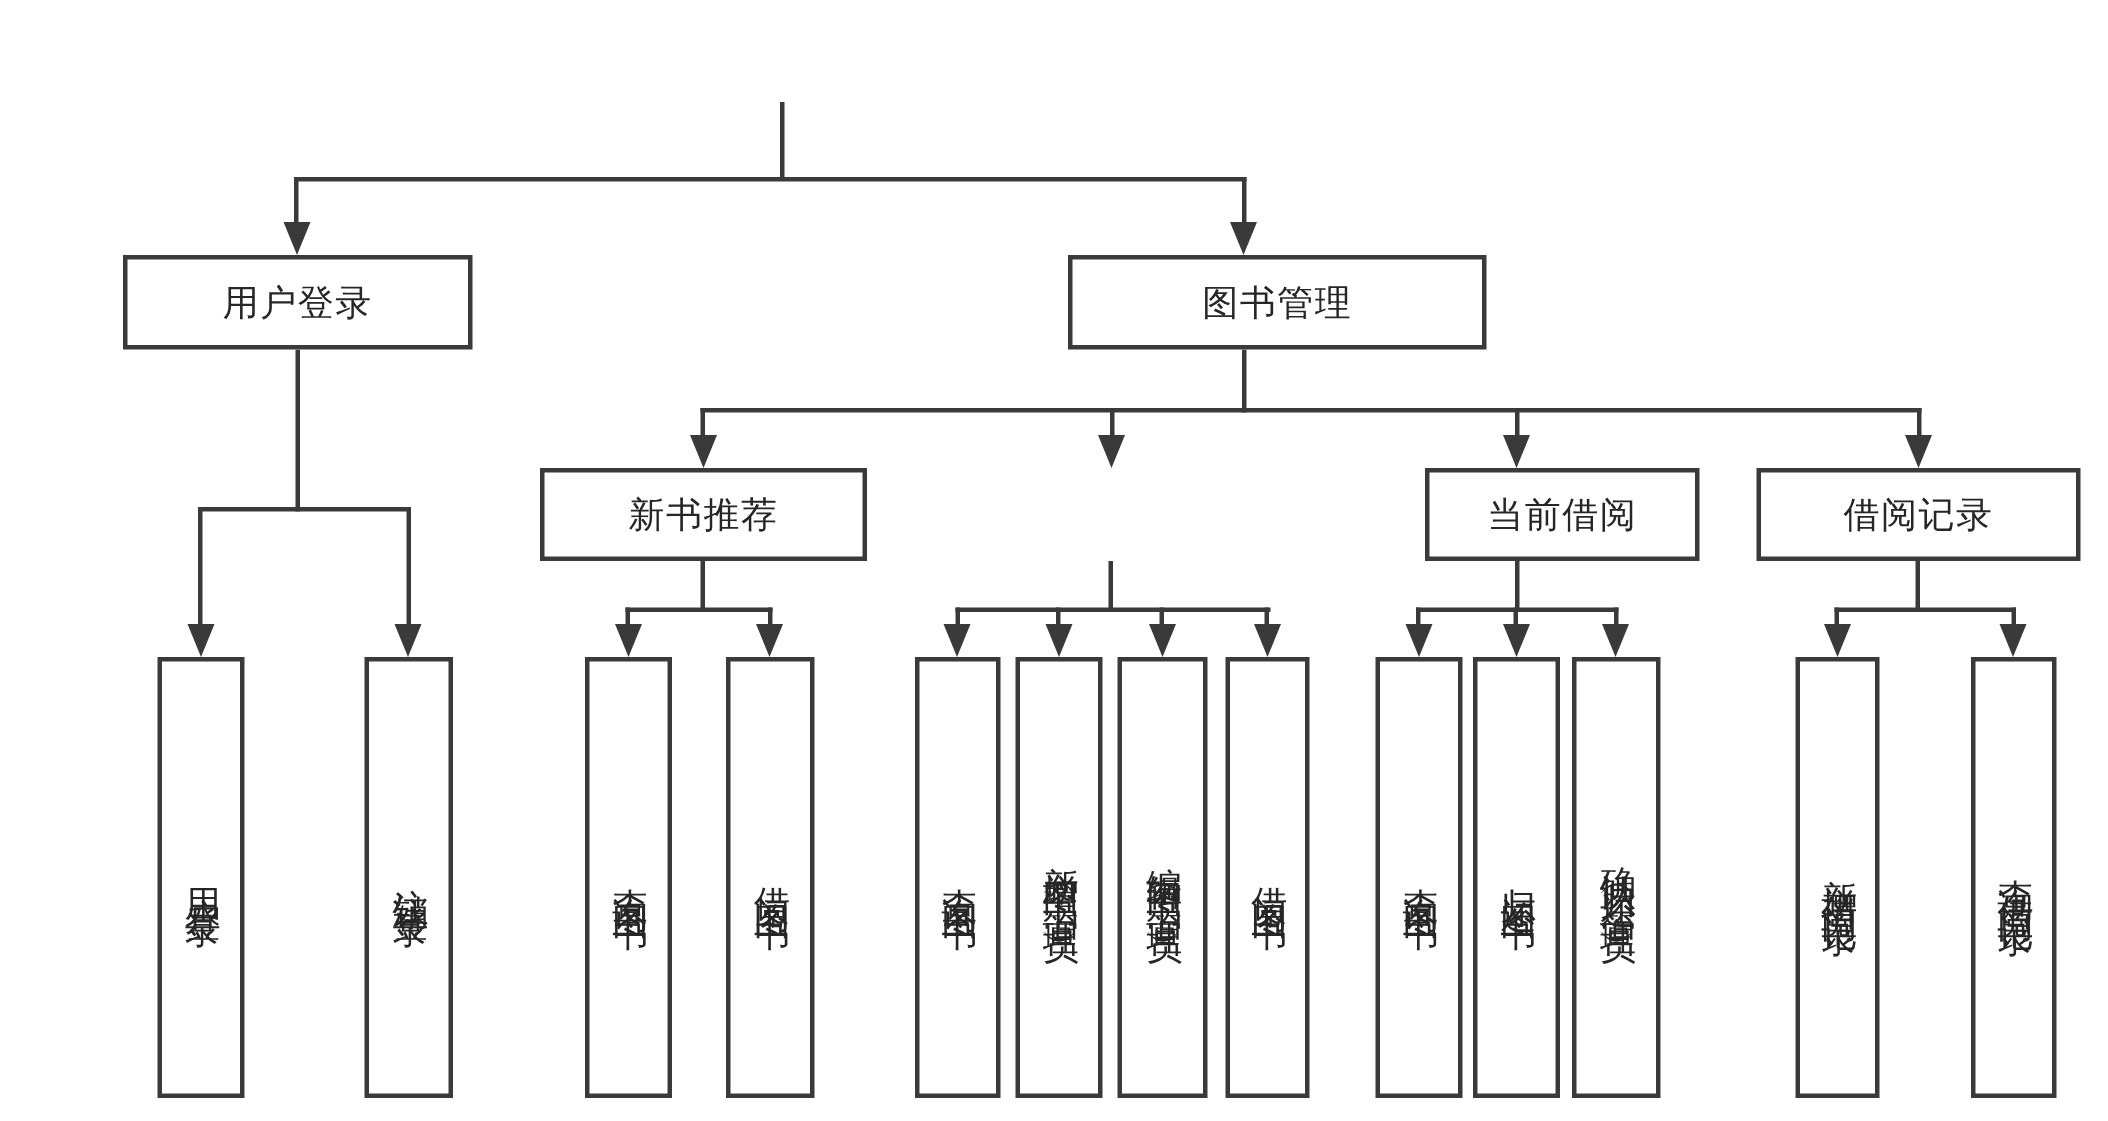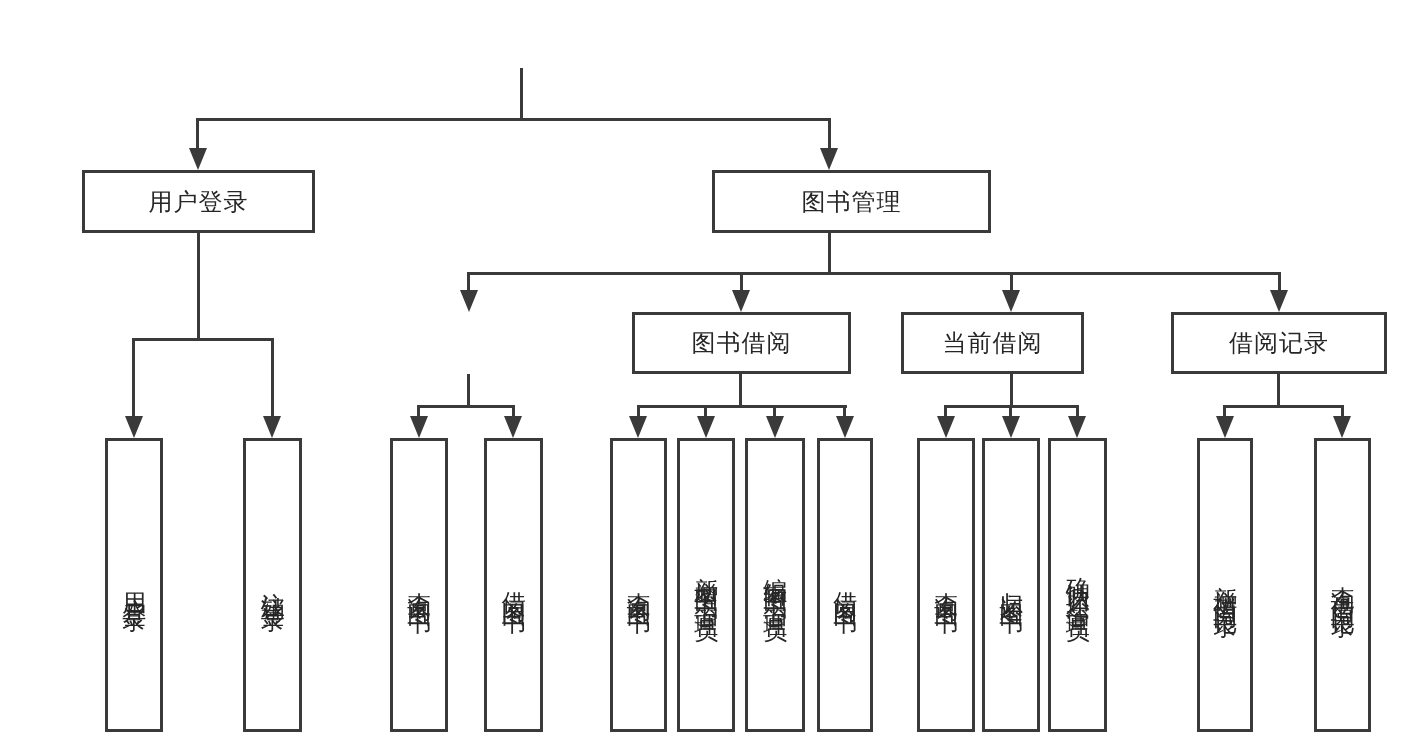--- a/index.html
+++ b/index.html
@@ -75,22 +75,22 @@
   <div class="hl" style="left:467px;top:272px;width:814px"></div>
   <div class="vl" style="left:467px;top:272px;height:20px"></div>
   <div class="ar" style="left:460px;top:290px"></div>
   <div class="vl" style="left:740px;top:272px;height:20px"></div>
   <div class="ar" style="left:732px;top:290px"></div>
   <div class="vl" style="left:1010px;top:272px;height:20px"></div>
   <div class="ar" style="left:1002px;top:290px"></div>
   <div class="vl" style="left:1278px;top:272px;height:20px"></div>
   <div class="ar" style="left:1270px;top:290px"></div>
 
-  <div class="hbox" style="left:632px;top:312px;width:219px;height:62px">图书借阅</div>
-  <div class="hbox" style="left:901px;top:312px;width:183px;height:62px">当前借阅</div>
+  <div class="hbox" style="left:360px;top:312px;width:218px;height:62px">新书推荐</div>
+  <div class="hbox" style="left:950px;top:312px;width:183px;height:62px">当前借阅</div>
   <div class="hbox" style="left:1171px;top:312px;width:216px;height:62px">借阅记录</div>
 
   <div class="vl" style="left:467px;top:374px;height:34px"></div>
   <div class="hl" style="left:417px;top:405px;width:98px"></div>
   <div class="vl" style="left:417px;top:405px;height:14px"></div>
   <div class="ar" style="left:410px;top:416px"></div>
   <div class="vl" style="left:512px;top:405px;height:14px"></div>
   <div class="ar" style="left:504px;top:416px"></div>
 
   <div class="vl" style="left:739px;top:374px;height:34px"></div>

